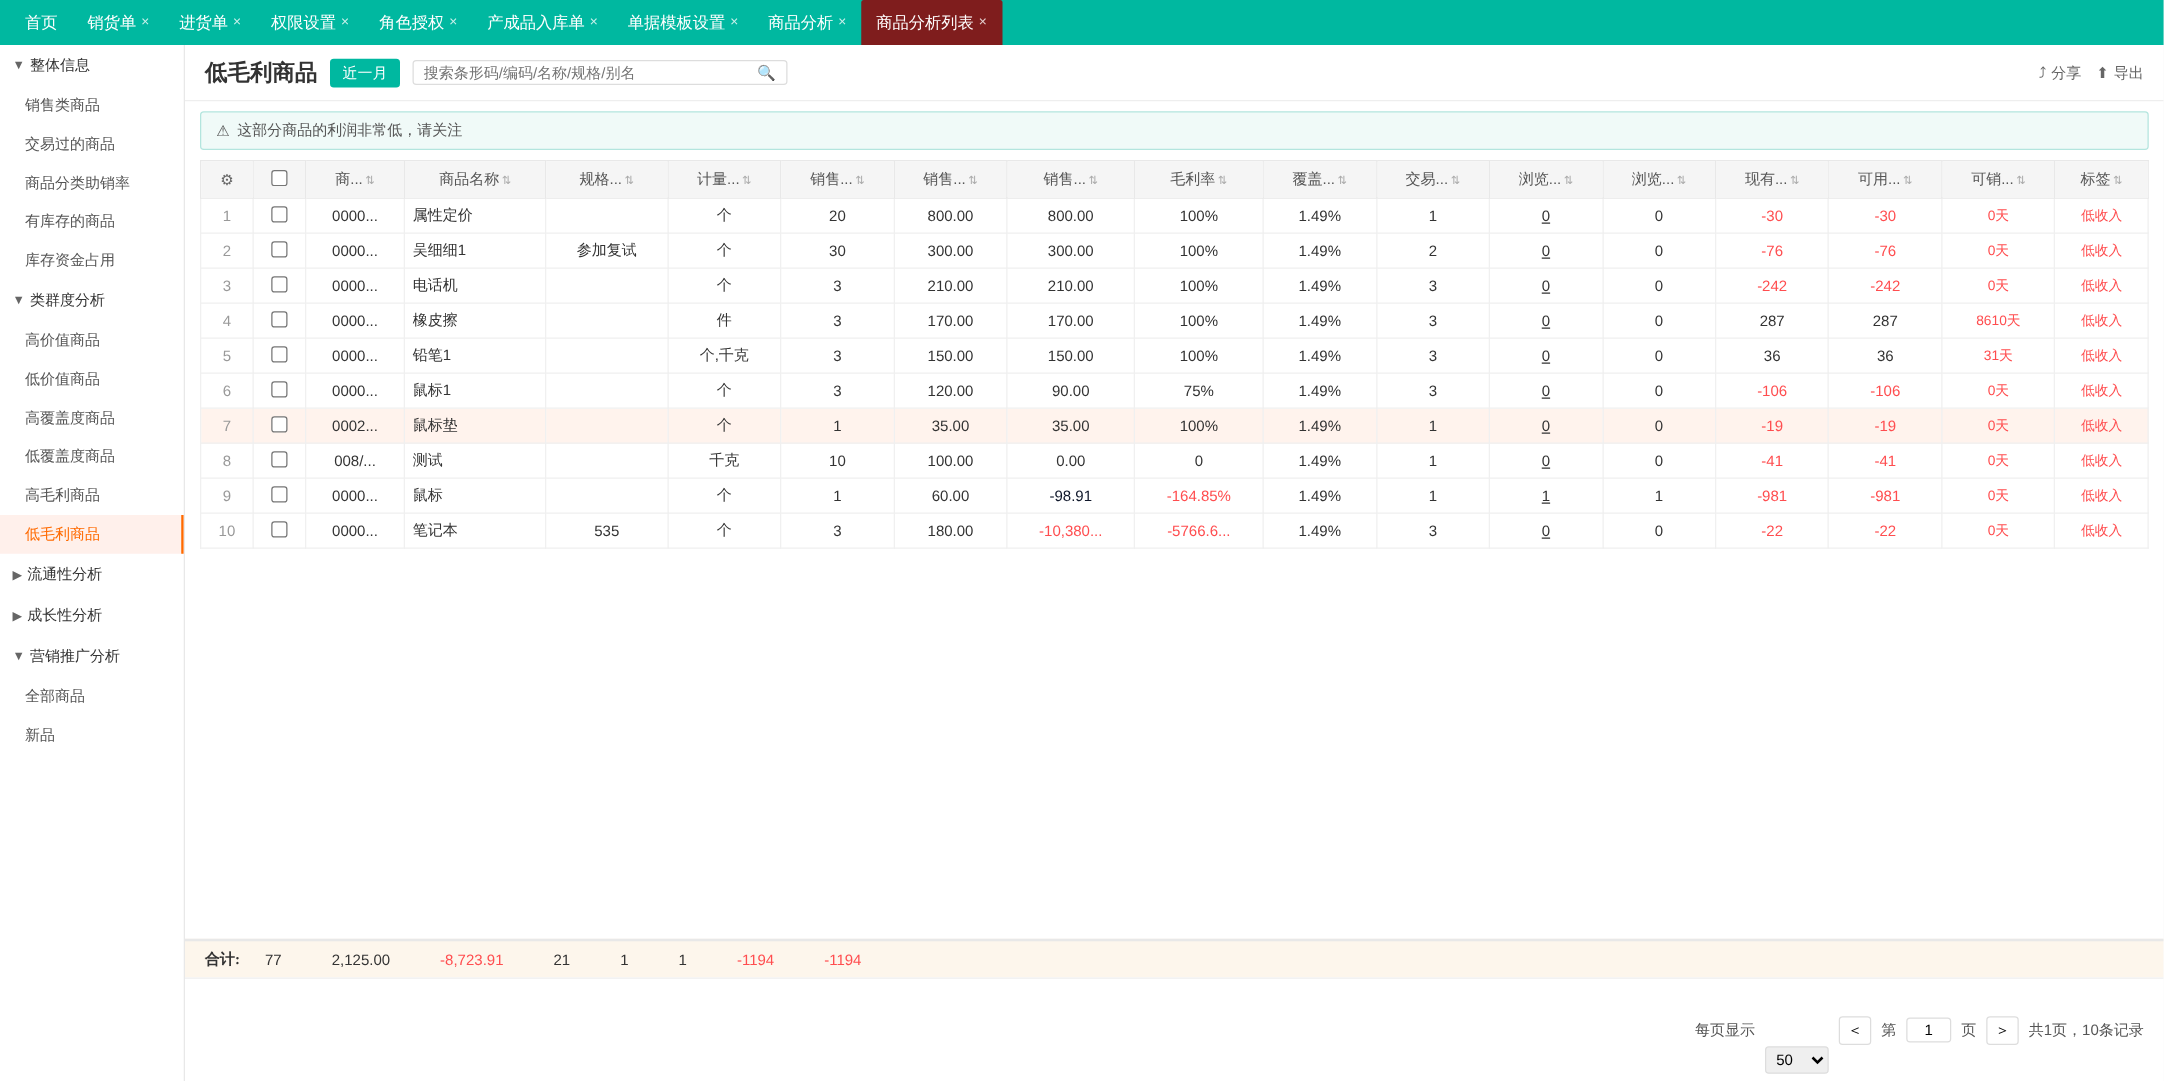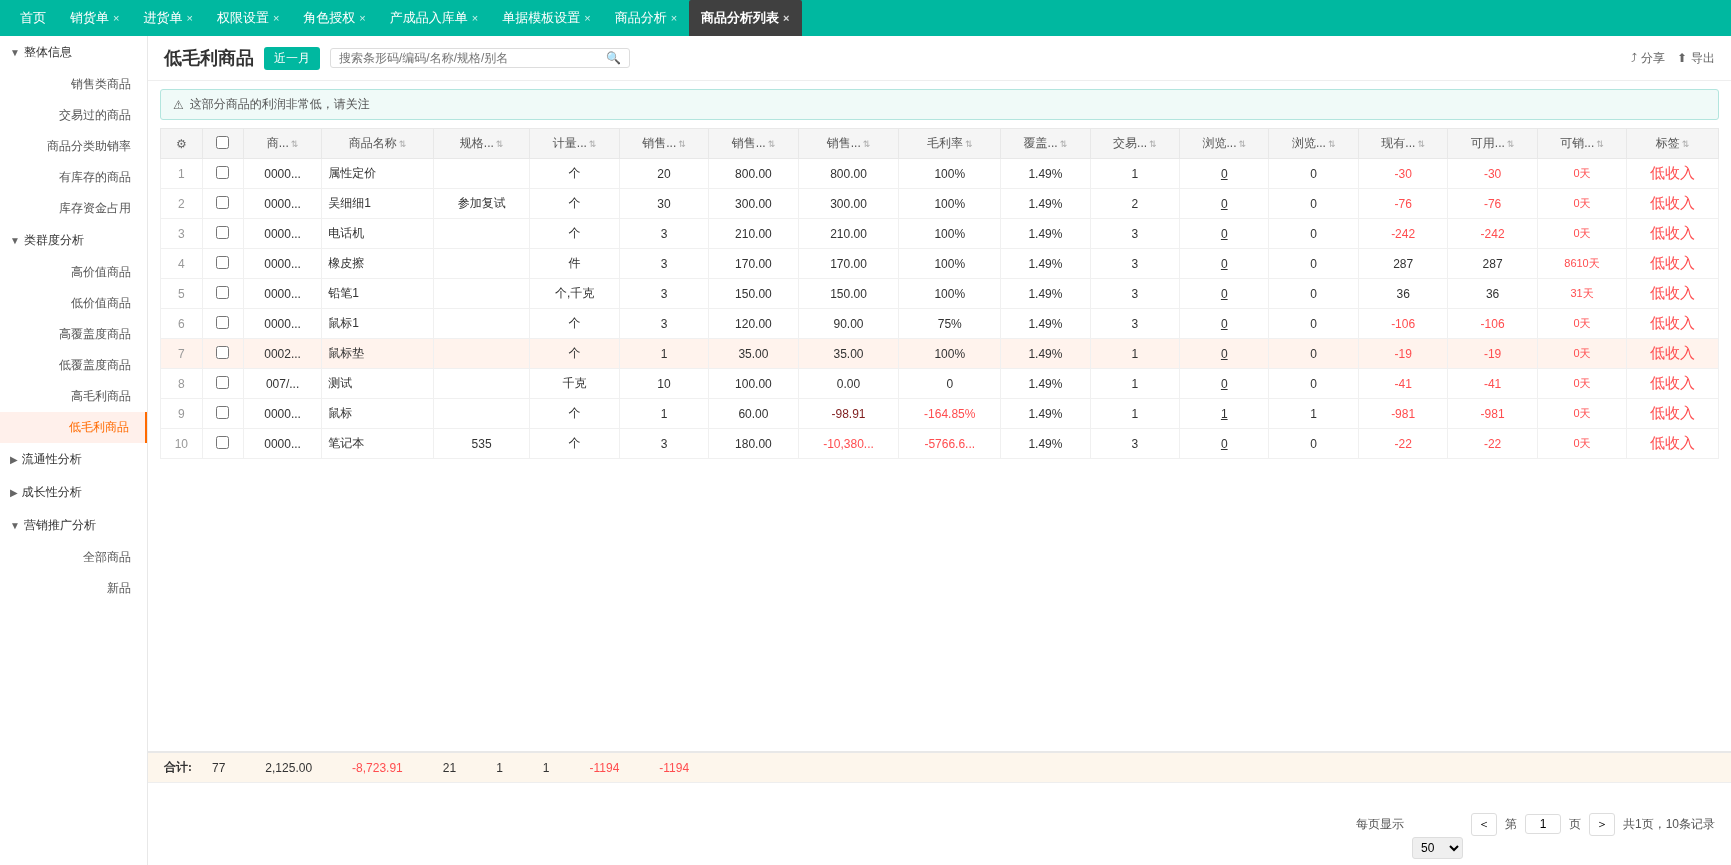--- a/index.html
+++ b/index.html
@@ -17,23 +17,22 @@
       color: #fff;
       padding: 0 12px;
       height: 36px;
       display: flex;
       align-items: center;
       cursor: pointer;
       font-size: 13px;
       white-space: nowrap;
     }
     .top-nav .nav-item.active {
-      background: #404040;
+      background: #7f1d1d;
       border-radius: 2px 2px 0 0;
-      font-weight: bold;
     }
     .top-nav .nav-item .close-x {
       margin-left: 4px;
       font-size: 11px;
       opacity: 0.8;
     }
 
     
     .main-layout {
       display: flex;
@@ -60,21 +59,20 @@
       margin-right: 4px;
       font-size: 10px;
       color: #666;
     }
     .sidebar-item {
       padding: 7px 16px 7px 20px;
       font-size: 12px;
       color: #555;
       cursor: pointer;
       white-space: nowrap;
-      text-align: right;
     }
     .sidebar-item.active {
       background: #fff0eb;
       color: #ff6a00;
       border-right: 2px solid #ff6a00;
     }
 
     
     .content {
       flex: 1;
@@ -187,21 +185,21 @@
     tbody tr.highlighted { background: #fff3ed; }
     tbody td {
       border: 1px solid #f0f0f0;
       padding: 5px 6px;
       text-align: center;
       white-space: nowrap;
     }
     tbody td.text-left { text-align: left; }
     .tag-low-income {
       color: #ff4d4f;
-      font-size: 15px;
+      font-size: 11px;
     }
     .tag-days {
       color: #ff4d4f;
       font-size: 11px;
     }
     .underline-val {
       text-decoration: underline;
       cursor: pointer;
     }
 
@@ -507,21 +505,21 @@
               <td><span class="underline-val">0</span></td>
               <td>0</td>
               <td style="color: rgb(255, 77, 79);">-19</td>
               <td style="color: rgb(255, 77, 79);">-19</td>
               <td class="tag-days">0天</td>
               <td class="tag-low-income">低收入</td>
             </tr>
             <tr>
               <td class="row-num">8</td>
               <td><input type="checkbox" class="checkbox" style=""></td>
-              <td>007/...</td>
+              <td>008/...</td>
               <td class="text-left">测试</td>
               <td></td>
               <td>千克</td>
               <td>10</td>
               <td>100.00</td>
               <td>0.00</td>
               <td>0</td>
               <td>1.49%</td>
               <td>1</td>
               <td><span class="underline-val">0</span></td>
@@ -533,21 +531,21 @@
             </tr>
             <tr>
               <td class="row-num">9</td>
               <td><input type="checkbox" class="checkbox" style=""></td>
               <td>0000...</td>
               <td class="text-left">鼠标</td>
               <td></td>
               <td>个</td>
               <td>1</td>
               <td>60.00</td>
-              <td style="color: #7f1d1d;">-98.91</td>
+              <td style="color: #0f172a;">-98.91</td>
               <td style="color: rgb(255, 77, 79);">-164.85%</td>
               <td>1.49%</td>
               <td>1</td>
               <td><span class="underline-val">1</span></td>
               <td>1</td>
               <td style="color: rgb(255, 77, 79);">-981</td>
               <td style="color: rgb(255, 77, 79);">-981</td>
               <td class="tag-days">0天</td>
               <td class="tag-low-income">低收入</td>
             </tr>

